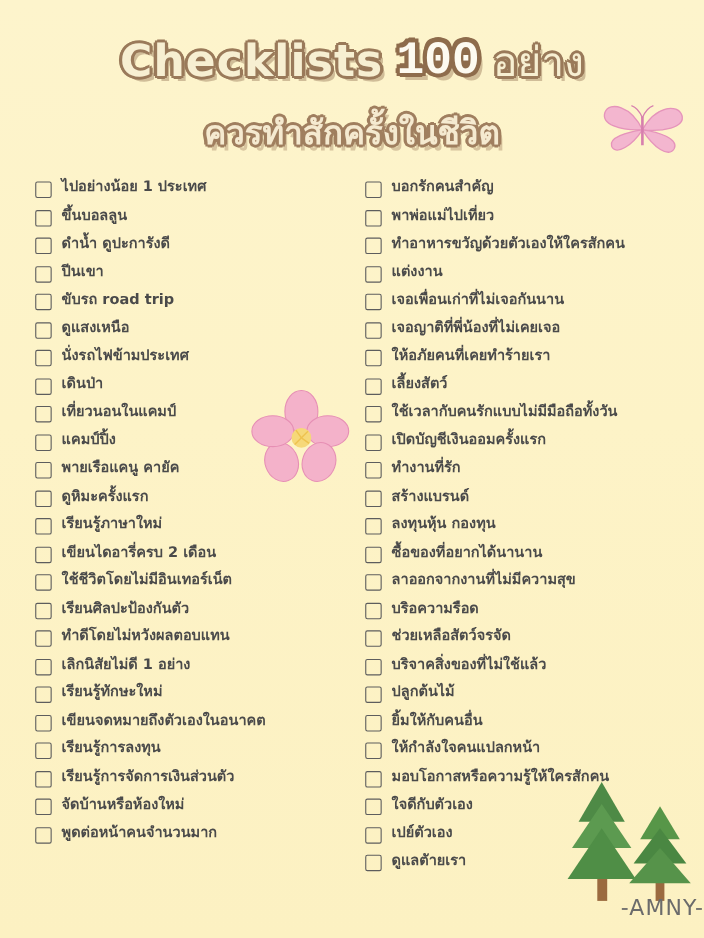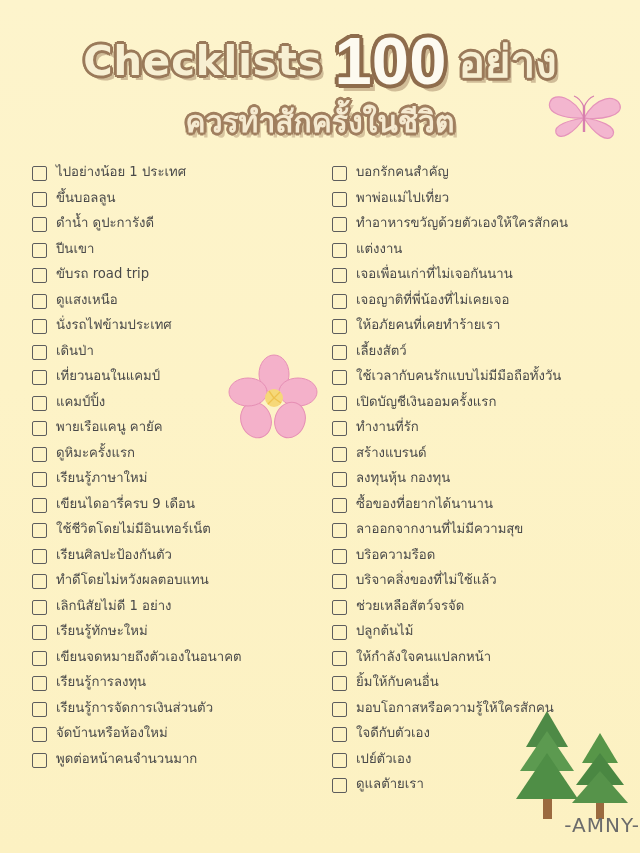--- a/index.html
+++ b/index.html
@@ -41,45 +41,45 @@
     color: #f7efd2;
     letter-spacing: 1px;
     text-shadow:
       -2px -2px 0 #9a7a5a, 2px -2px 0 #9a7a5a,
       -2px 2px 0 #9a7a5a, 2px 2px 0 #9a7a5a,
       0px 3px 0 #9a7a5a, 3px 0px 0 #9a7a5a,
       -3px 0px 0 #9a7a5a, 0px -3px 0 #9a7a5a,
       4px 5px 0 rgba(154,122,90,0.45);
   }
   .title-number {
-    font-family: Liberation Sans, sans-serif;
-    font-size: 67px;
+    font-family: Liberation Mono, monospace;
+    font-size: 42px;
     font-weight: bold;
     color: #fdfaf0;
     line-height: 0.9;
     text-shadow:
       -3px -3px 0 #8e6c4c, 3px -3px 0 #8e6c4c,
       -3px 3px 0 #8e6c4c, 3px 3px 0 #8e6c4c,
       0px 4px 0 #8e6c4c, 4px 0px 0 #8e6c4c,
       -4px 0px 0 #8e6c4c, 0px -4px 0 #8e6c4c,
       5px 7px 0 rgba(142,108,76,0.4);
   }
   .title-suffix {
-    font-size: 44px;
-    font-weight: bold;
+    font-size: 37px;
+    font-weight: normal;
     color: #f7efd2;
     text-shadow:
       -2px -2px 0 #9a7a5a, 2px -2px 0 #9a7a5a,
       -2px 2px 0 #9a7a5a, 2px 2px 0 #9a7a5a,
       0px 3px 0 #9a7a5a, 3px 0px 0 #9a7a5a,
       -3px 0px 0 #9a7a5a, 0px -3px 0 #9a7a5a,
       4px 5px 0 rgba(154,122,90,0.45);
   }
   .subtitle {
-    margin-top: 2px;
+    margin-top: 12px;
     font-size: 30px;
     font-weight: bold;
     color: #f5ead0;
     text-shadow:
       -2px -2px 0 #a07f5f, 2px -2px 0 #a07f5f,
       -2px 2px 0 #a07f5f, 2px 2px 0 #a07f5f,
       0px 3px 0 #a07f5f, 3px 0px 0 #a07f5f,
       -3px 0px 0 #a07f5f, 0px -3px 0 #a07f5f,
       4px 5px 0 rgba(160,127,95,0.4);
   }
@@ -94,20 +94,21 @@
   }
   .col {
     width: 282px;
   }
   .item {
     display: flex;
     align-items: flex-start;
     gap: 9px;
     margin-bottom: 6.5px;
     min-height: 19px;
+    font-weight: bold;
   }
   .box {
     flex: 0 0 auto;
     width: 13px;
     height: 13px;
     border: 1.6px solid #5d5d5d;
     border-radius: 2px;
     margin-top: 3px;
     background: transparent;
   }
@@ -253,21 +254,21 @@
       <div class="item">
           <span class="box"></span>
           <span class="item-label">ดูหิมะครั้งแรก</span>
         </div>
       <div class="item">
           <span class="box"></span>
           <span class="item-label">เรียนรู้ภาษาใหม่</span>
         </div>
       <div class="item">
           <span class="box"></span>
-          <span class="item-label">เขียนไดอารี่ครบ 9 เดือน</span>
+          <span class="item-label">เขียนไดอารี่ครบ 2 เดือน</span>
         </div>
       <div class="item">
           <span class="box"></span>
           <span class="item-label">ใช้ชีวิตโดยไม่มีอินเทอร์เน็ต</span>
         </div>
       <div class="item">
           <span class="box"></span>
           <span class="item-label">เรียนศิลปะป้องกันตัว</span>
         </div>
       <div class="item">
@@ -364,37 +365,37 @@
       <div class="item">
           <span class="box"></span>
           <span class="item-label">ลาออกจากงานที่ไม่มีความสุข</span>
         </div>
       <div class="item">
           <span class="box"></span>
           <span class="item-label">บริอความรือด</span>
         </div>
       <div class="item">
           <span class="box"></span>
+          <span class="item-label">ช่วยเหลือสัตว์จรจัด</span>
+        </div>
+      <div class="item">
+          <span class="box"></span>
           <span class="item-label">บริจาคสิ่งของที่ไม่ใช้แล้ว</span>
         </div>
       <div class="item">
           <span class="box"></span>
-          <span class="item-label">ช่วยเหลือสัตว์จรจัด</span>
-        </div>
-      <div class="item">
-          <span class="box"></span>
           <span class="item-label">ปลูกต้นไม้</span>
         </div>
       <div class="item">
           <span class="box"></span>
+          <span class="item-label">ยิ้มให้กับคนอื่น</span>
+        </div>
+      <div class="item">
+          <span class="box"></span>
           <span class="item-label">ให้กำลังใจคนแปลกหน้า</span>
-        </div>
-      <div class="item">
-          <span class="box"></span>
-          <span class="item-label">ยิ้มให้กับคนอื่น</span>
         </div>
       <div class="item">
           <span class="box"></span>
           <span class="item-label">มอบโอกาสหรือความรู้ให้ใครสักคน</span>
         </div>
       <div class="item">
           <span class="box"></span>
           <span class="item-label">ใจดีกับตัวเอง</span>
         </div>
       <div class="item">

